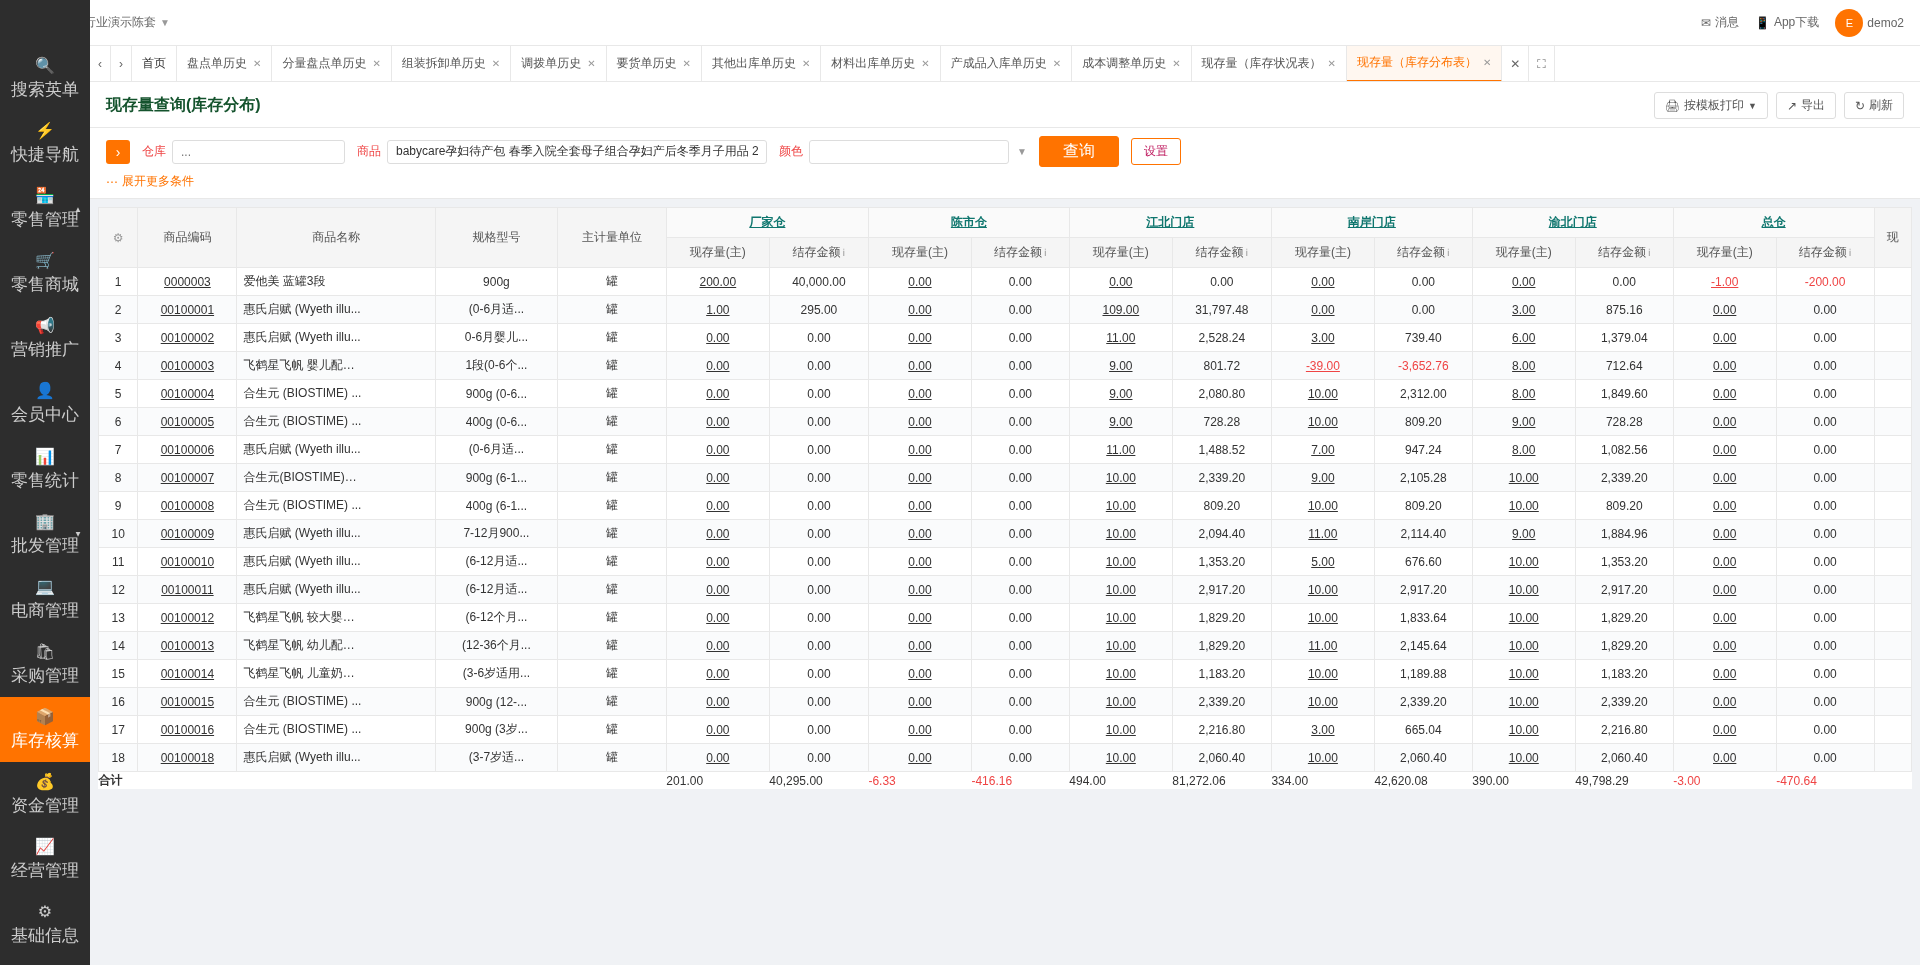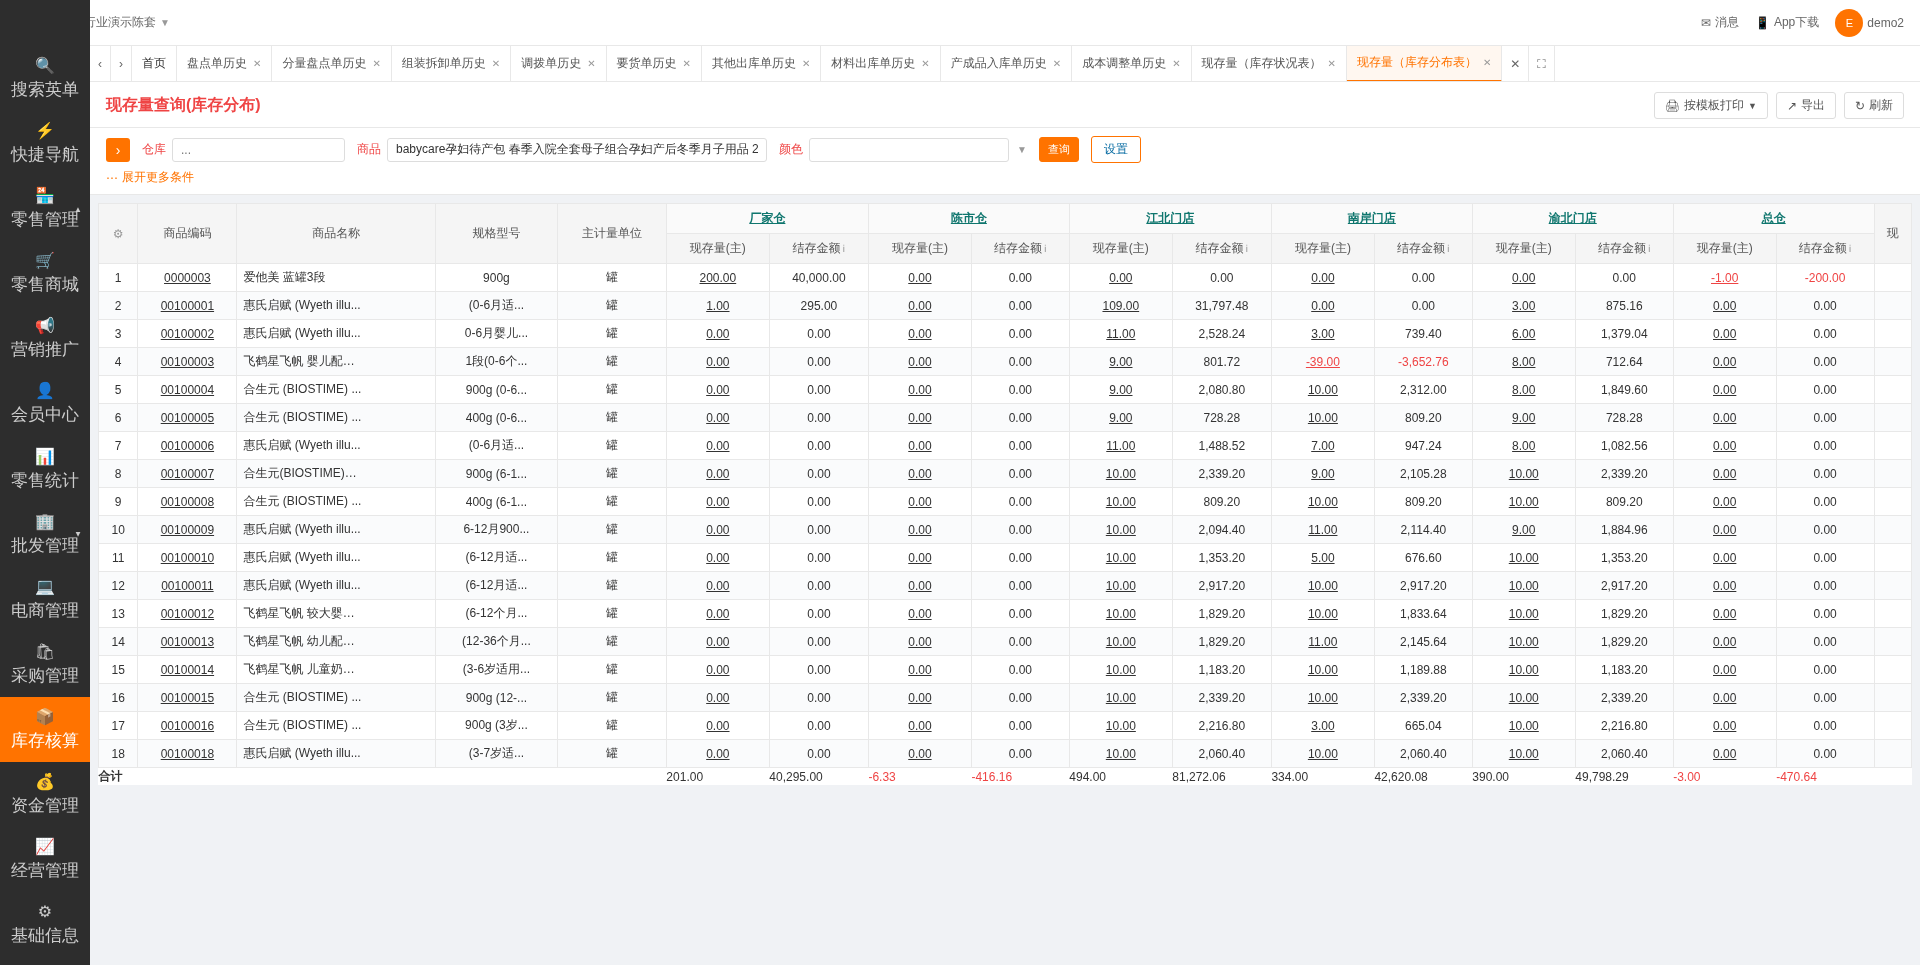--- a/index.html
+++ b/index.html
@@ -89,44 +89,44 @@
     
     .page-header {
       background: #fff;
       padding: 10px 16px 0 16px;
       border-bottom: 1px solid #e8e8e8;
     }
     .page-title-row {
       display: flex; align-items: center; justify-content: space-between;
       padding-bottom: 8px;
     }
-    .page-title { font-size: 16px; font-weight: bold; color: #ef4444; }
+    .page-title { font-size: 16px; font-weight: bold; color: #14532d; }
     .page-actions { display: flex; gap: 8px; }
     .btn-action {
       display: flex; align-items: center; gap: 4px;
       padding: 4px 10px;
       border: 1px solid #ddd;
       border-radius: 3px;
       background: #fff;
       cursor: pointer;
       font-size: 12px;
       color: #555;
     }
     .btn-orange {
       background: #ff7300;
       color: #fff;
       border: 1px solid #ff7300;
-      padding: 4px 8px;
+      padding: 4px 23px;
       border-radius: 3px;
       cursor: pointer;
-      font-size: 11px;
+      font-size: 16px;
     }
     .btn-outline-orange {
       background: #fff;
-      color: #0369a1;
+      color: #be185d;
       border: 1px solid #ff7300;
       padding: 4px 12px;
       border-radius: 3px;
       cursor: pointer;
       font-size: 12px;
     }
 
     
     .filter-area {
       background: #fff;
@@ -626,21 +626,21 @@
     <td class="td-underline">10.00</td>
     <td>809.20</td>
     <td class="td-underline">0.00</td>
     <td class="">0.00</td>
     <td></td>
   </tr>
           <tr>
     <td>10</td>
     <td class="td-underline">00100009</td>
     <td class="td-left"><span class="ellipsis">惠氏启赋 (Wyeth illu...</span></td>
-    <td>6-12月900...</td>
+    <td>7-12月900...</td>
     <td>罐</td>
     <td class="td-underline">0.00</td>
     <td>0.00</td>
     <td class="td-underline">0.00</td>
     <td>0.00</td>
     <td class="td-underline">10.00</td>
     <td>2,094.40</td>
     <td class="td-underline">11.00</td>
     <td class="">2,114.40</td>
     <td class="td-underline">9.00</td>

